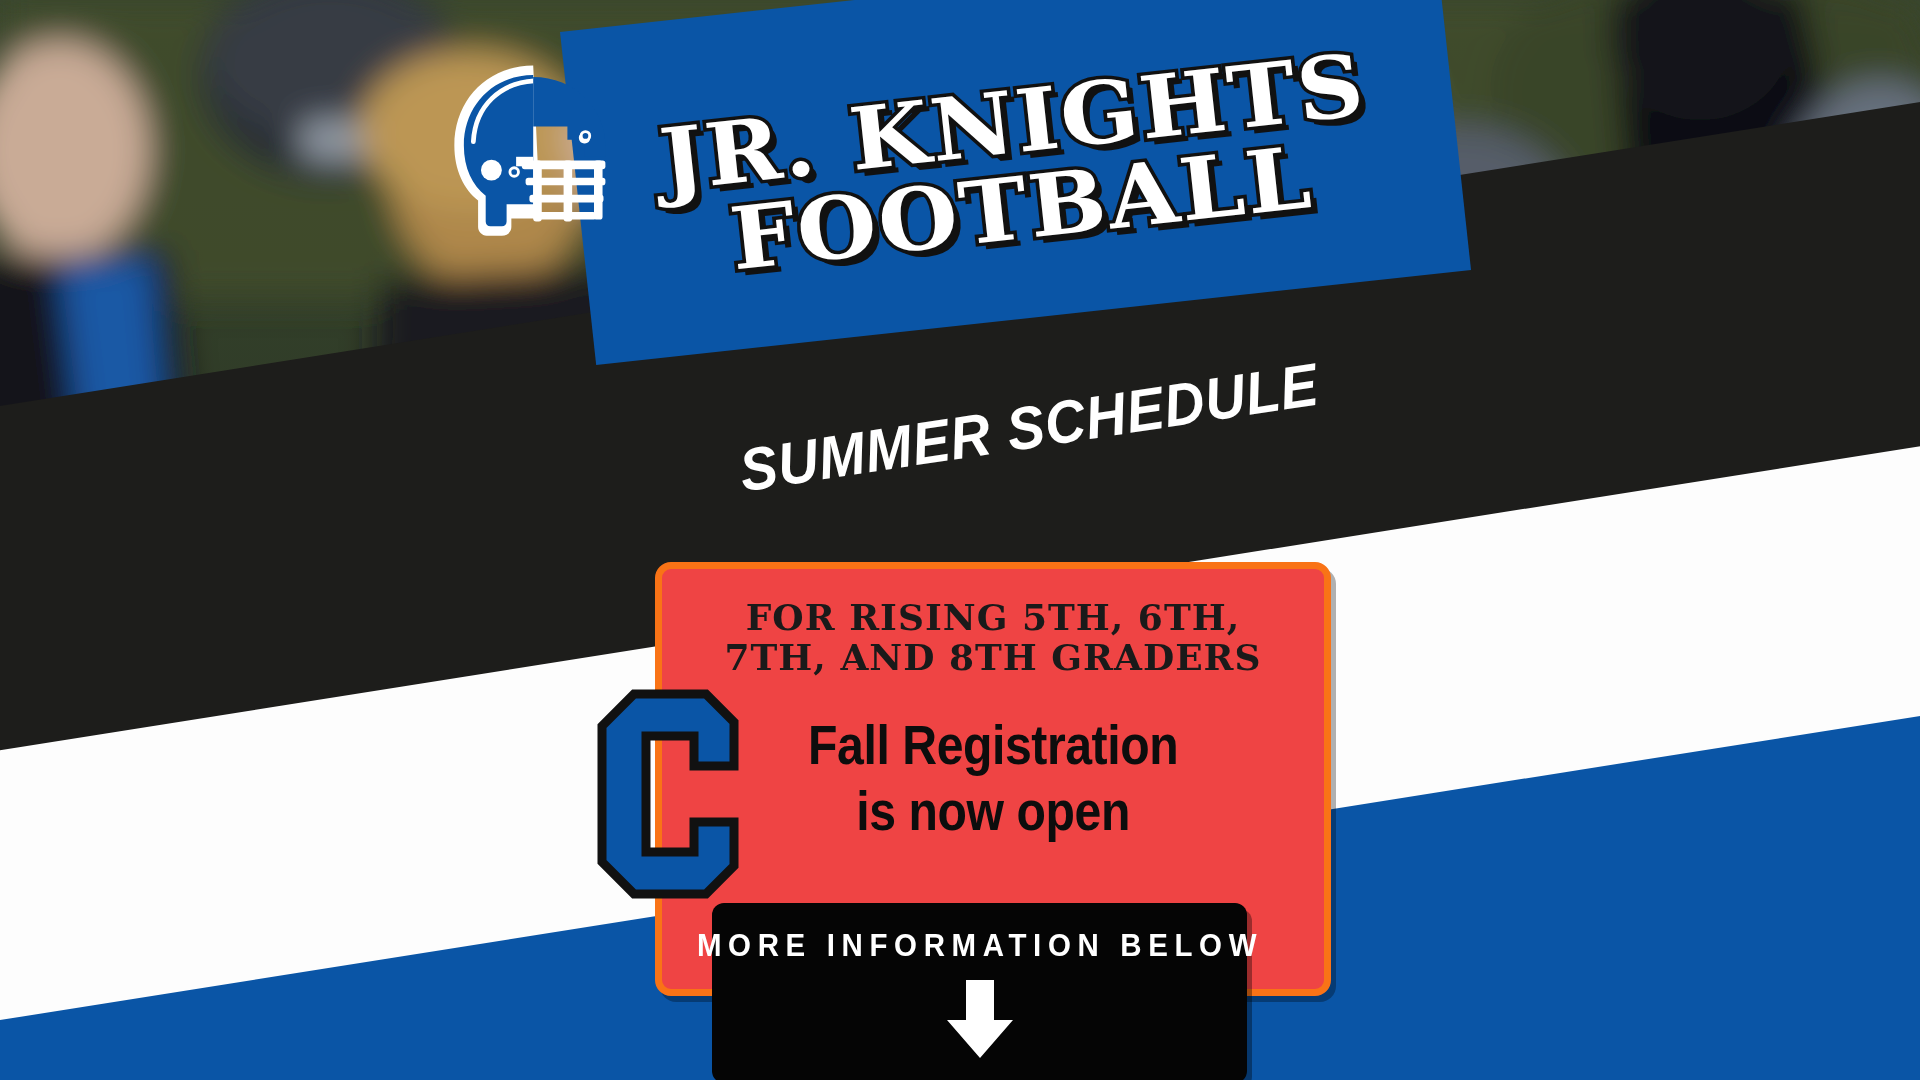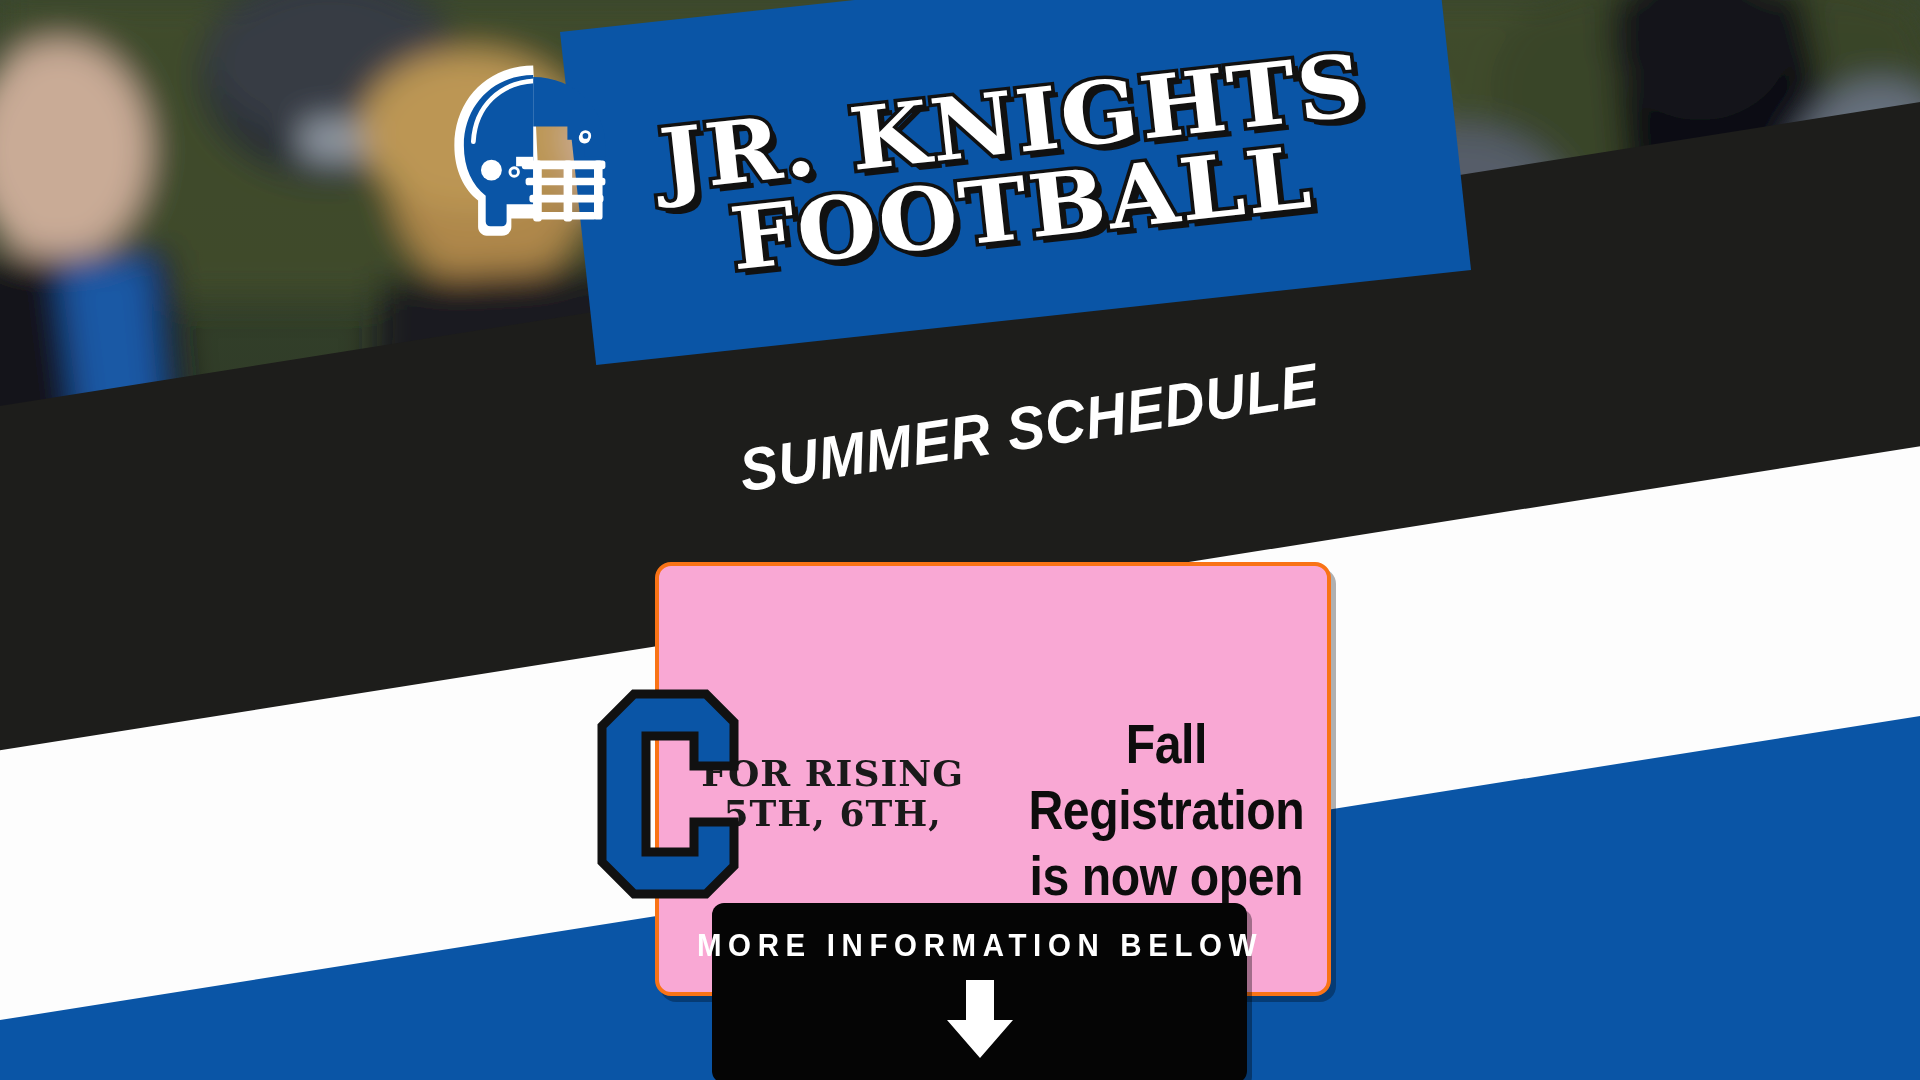--- a/index.html
+++ b/index.html
@@ -78,26 +78,26 @@
     letter-spacing:1px;
     white-space:nowrap;
     transform:rotate(-8.6deg) scaleX(0.93);
   }
 
   
   .card{
     position:absolute;
     left:655px; top:562px;
     width:676px; height:434px;
-    background:#f9a8d4;
-    border:4px solid #f97316;
+    background:#ef4444;
+    border:7px solid #f97316;
     border-radius:16px;
     box-shadow:5px 6px 0 rgba(0,0,0,.30);
     z-index:6;
-    display:flex; flex-direction:row;
+    display:flex; flex-direction:column;
     align-items:center;
     padding-top:28px;
   }
   .card-grades{
     font-family:"DejaVu Serif", serif;
     font-weight:bold;
     font-size:36px;
     line-height:1.12;
     color:#1a1a1a;
     text-align:center;
@@ -258,20 +258,21 @@
         <rect x="160" y="108" width="9" height="62" rx="3" fill="#ffffff"></rect>
 
         <path d="M78 104 l18 0 0 10 -18 0 z" fill="#ffffff"></path>
       </g>
     </svg>
   </div>
 
   <div class="card">
     <div class="card-grades">
       <div>FOR RISING 5TH, 6TH,</div>
+      <div>7TH, AND 8TH GRADERS</div>
     </div>
     <div class="card-head">
       <div>Fall Registration</div>
       <div>is now open</div>
     </div>
   </div>
 
   <div class="c-logo">
     <svg viewBox="0 0 150 212" xmlns="http://www.w3.org/2000/svg">
 

